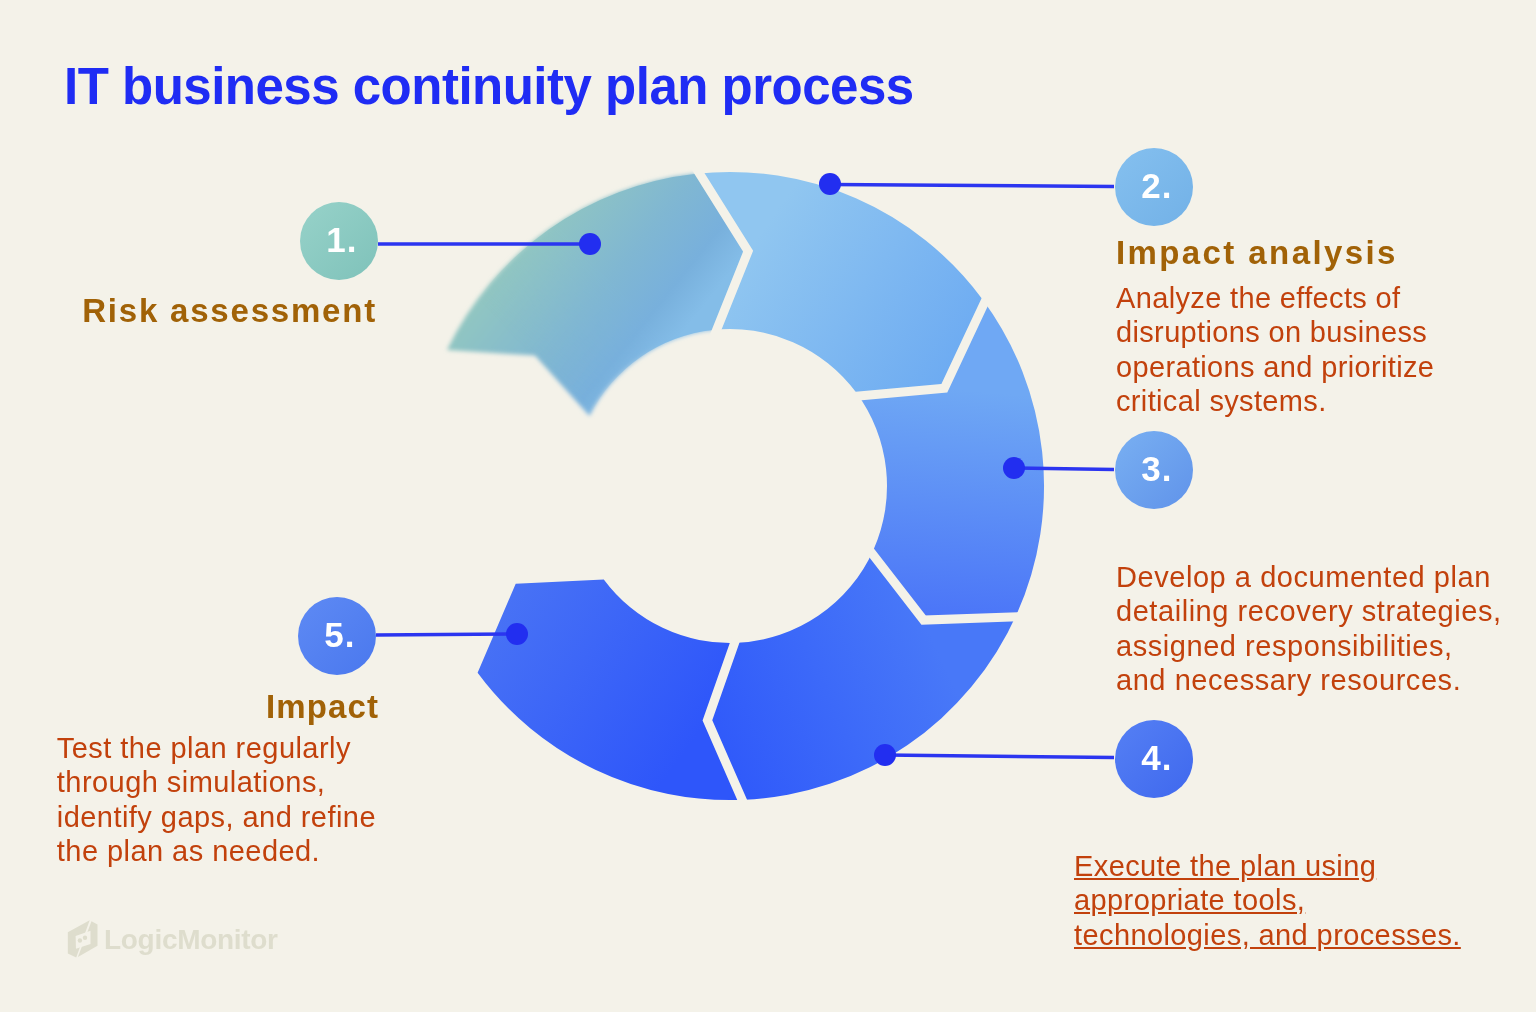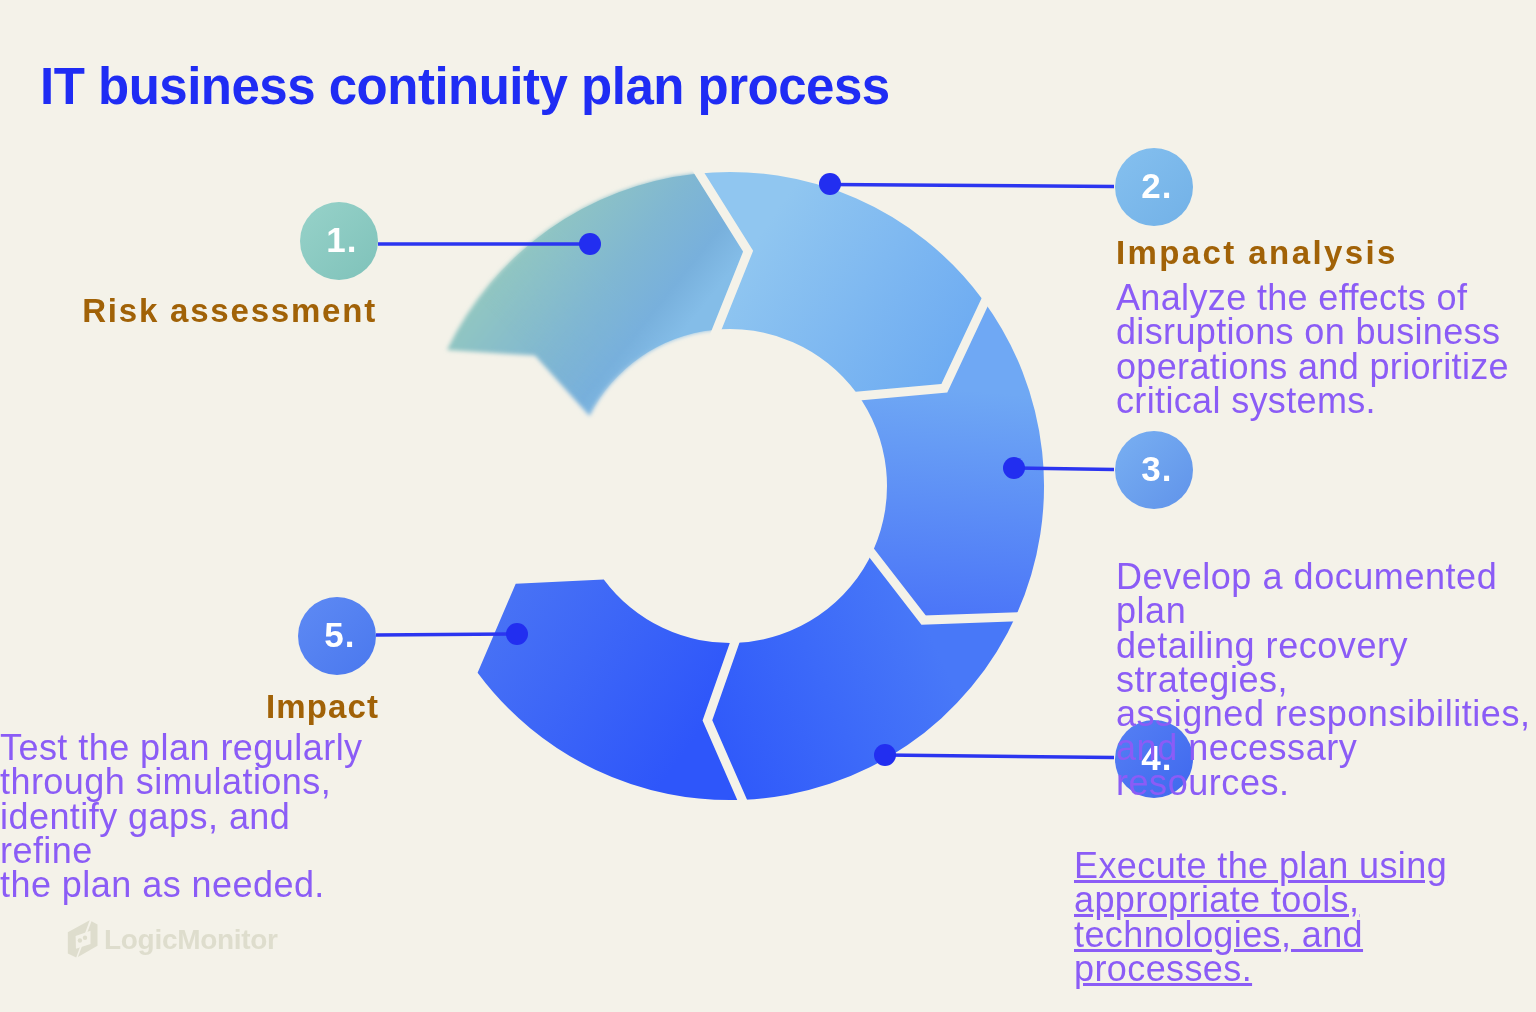--- a/index.html
+++ b/index.html
@@ -1,27 +1,27 @@
 <!DOCTYPE html>
 <html><head>
 <meta charset="utf-8">
 <style>
   html,body{margin:0;padding:0;}
   .page{position:relative;width:1536px;height:1012px;background:#f4f2e9;
         font-family:"Liberation Sans",sans-serif;overflow:hidden;}
-  .title{position:absolute;left:40px;top:57px;font-size:51px;font-weight:bold;
+  .title{position:absolute;left:64px;top:57px;font-size:51px;font-weight:bold;
          color:#1f2cf4;letter-spacing:-0.5px;white-space:nowrap;}
   svg.ring{position:absolute;left:0;top:0;}
   .circle{position:absolute;width:78px;height:78px;border-radius:50%;
           display:flex;align-items:center;justify-content:center;
           color:#fff;font-weight:bold;font-size:35px;letter-spacing:1.2px;}
   .circle span{transform:translate(3px,-1px);}
   .head{position:absolute;font-size:33px;font-weight:bold;color:#a16207;
         white-space:nowrap;line-height:1;}
-  .body{position:absolute;font-size:36px;color:#8b5cf6;line-height:34.3px;}
+  .body{position:absolute;font-size:29px;color:#c2410c;line-height:34.3px;}
   .r{text-align:left;}
 </style>
 </head>
 <body>
 <div class="page">
   <div class="title">IT business continuity plan process</div>
 
   <svg class="ring" width="1536" height="1012" viewBox="0 0 1536 1012">
     <defs>
       <linearGradient id="g1" gradientUnits="userSpaceOnUse" x1="490" y1="285" x2="630.7" y2="397.6">

